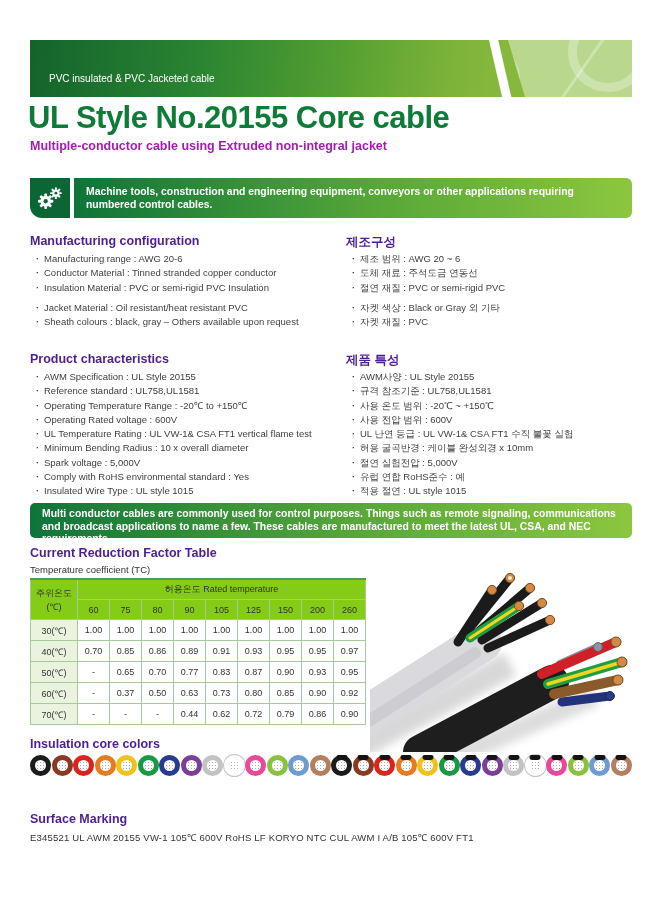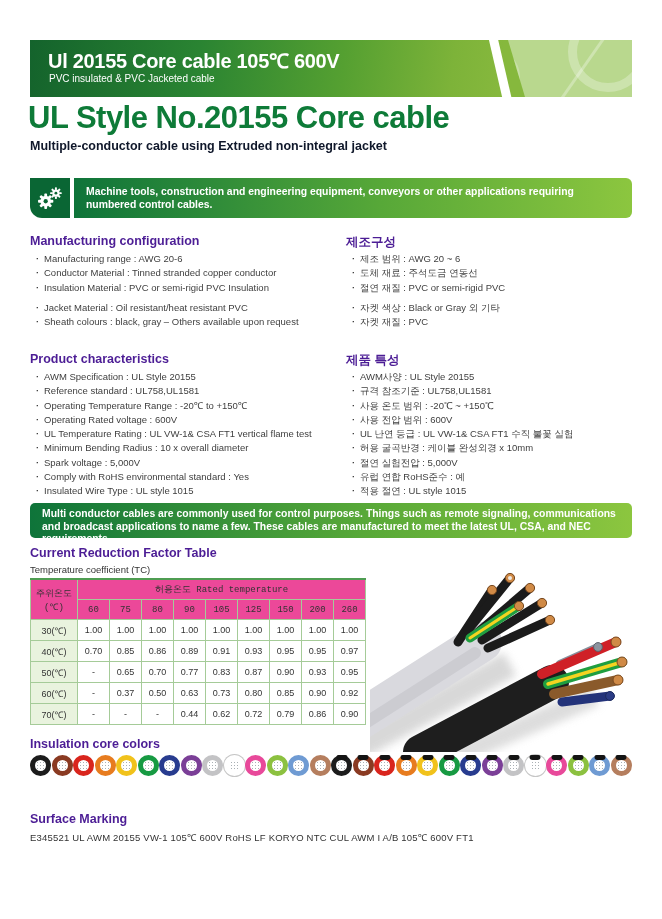--- a/index.html
+++ b/index.html
@@ -16,21 +16,21 @@
   .ring1{right:-16px;top:-28px;width:62px;height:62px;border:9px solid rgba(255,255,255,.28);}
   .ring2{right:112px;top:8px;width:42px;height:42px;border:8px solid rgba(255,255,255,.22);}
   .hline{position:absolute;background:rgba(255,255,255,.30);transform:rotate(35deg);}
   .hlineA{right:58px;top:-12px;width:3px;height:110px;}
   .hlineB{right:150px;top:0;width:2px;height:95px;opacity:.6;}
   .hdr-title{position:absolute;left:18px;top:7px;font-size:20px;font-weight:bold;color:#fff;letter-spacing:-.3px;}
   .hdr-sub{position:absolute;left:19px;top:33px;font-size:10px;color:#fff;}
 
   
   .main-title{position:absolute;left:28px;top:100px;font-size:31px;font-weight:bold;color:#0e7b38;letter-spacing:-.5px;}
-  .main-sub{position:absolute;left:30px;top:139px;font-size:12.5px;font-weight:bold;color:#0f172a;}
+  .main-sub{position:absolute;left:30px;top:139px;font-size:12.5px;font-weight:bold;color:#a21caf;}
 
   
   .app-icon-box{position:absolute;left:30px;top:178px;width:40px;height:40px;background:#0a6634;
        border-radius:0 0 0 12px;display:flex;align-items:center;justify-content:center;}
   .app-banner{position:absolute;left:74px;top:178px;width:558px;height:40px;box-sizing:border-box;
        background:linear-gradient(90deg,#0e743a,#57a838 55%,#8cc63f);border-radius:0 6px 6px 0;
        color:#fff;font-size:10.4px;font-weight:bold;line-height:13px;padding:7px 12px;}
 
   
   .sec-head{position:absolute;font-size:12.5px;font-weight:bold;color:#4c1d95;}
@@ -41,21 +41,21 @@
   
   .info-banner{position:absolute;left:30px;top:503px;width:602px;height:35px;box-sizing:border-box;
        background:linear-gradient(90deg,#0e743a,#57a838 55%,#8cc63f);border-radius:5px;
        color:#fff;font-size:10.4px;font-weight:bold;line-height:12.7px;padding:5px 12px;}
 
   
   .tc-label{position:absolute;left:30px;top:564px;font-size:9.5px;color:#333;}
   .tc-table{position:absolute;left:30px;top:578px;border-collapse:collapse;font-size:9px;color:#333;
        border-top:2px solid #4f9d52;}
   .tc-table th,.tc-table td{border:1px solid #a5cb98;text-align:center;padding:0;}
-  .tc-table thead th{background:#ec4899;font-weight:normal;height:19px;font-family:Liberation Mono, monospace;}
+  .tc-table thead th{background:#84cc16;font-weight:normal;height:19px;}
   .tc-table th.amb{width:46px;}
   .tc-table thead th.temp{width:31px;}
   .tc-table tbody th{background:#e9f3de;font-weight:normal;height:20px;}
   .tc-table td{width:31px;background:#fff;}
   .tc-foot{position:absolute;left:30px;top:726px;width:336px;font-size:9px;line-height:11.5px;color:#333;}
 
   
   .cable-photo{position:absolute;left:370px;top:546px;}
 
   
@@ -85,21 +85,20 @@
 <div class="page">
 
   <div class="hdr">
     <div class="hdr-light">
       <div class="ring ring1"></div>
       <div class="ring ring2"></div>
       <div class="hline hlineA"></div>
       <div class="hline hlineB"></div>
     </div>
     <div class="hdr-slash"></div>
-    <div class="hdr-title">Ul 20155 Core cable 105℃ 600V</div>
     <div class="hdr-sub">PVC insulated &amp; PVC Jacketed cable</div>
   </div>
 
   <div class="main-title">UL Style No.20155 Core cable</div>
   <div class="main-sub">Multiple-conductor cable using Extruded non-integral jacket</div>
 
   <div class="app-icon-box">
     <svg width="28" height="28" viewBox="0 0 26 26">
       <g fill="#ffffff">
         <circle cx="9" cy="16" r="5"></circle>

